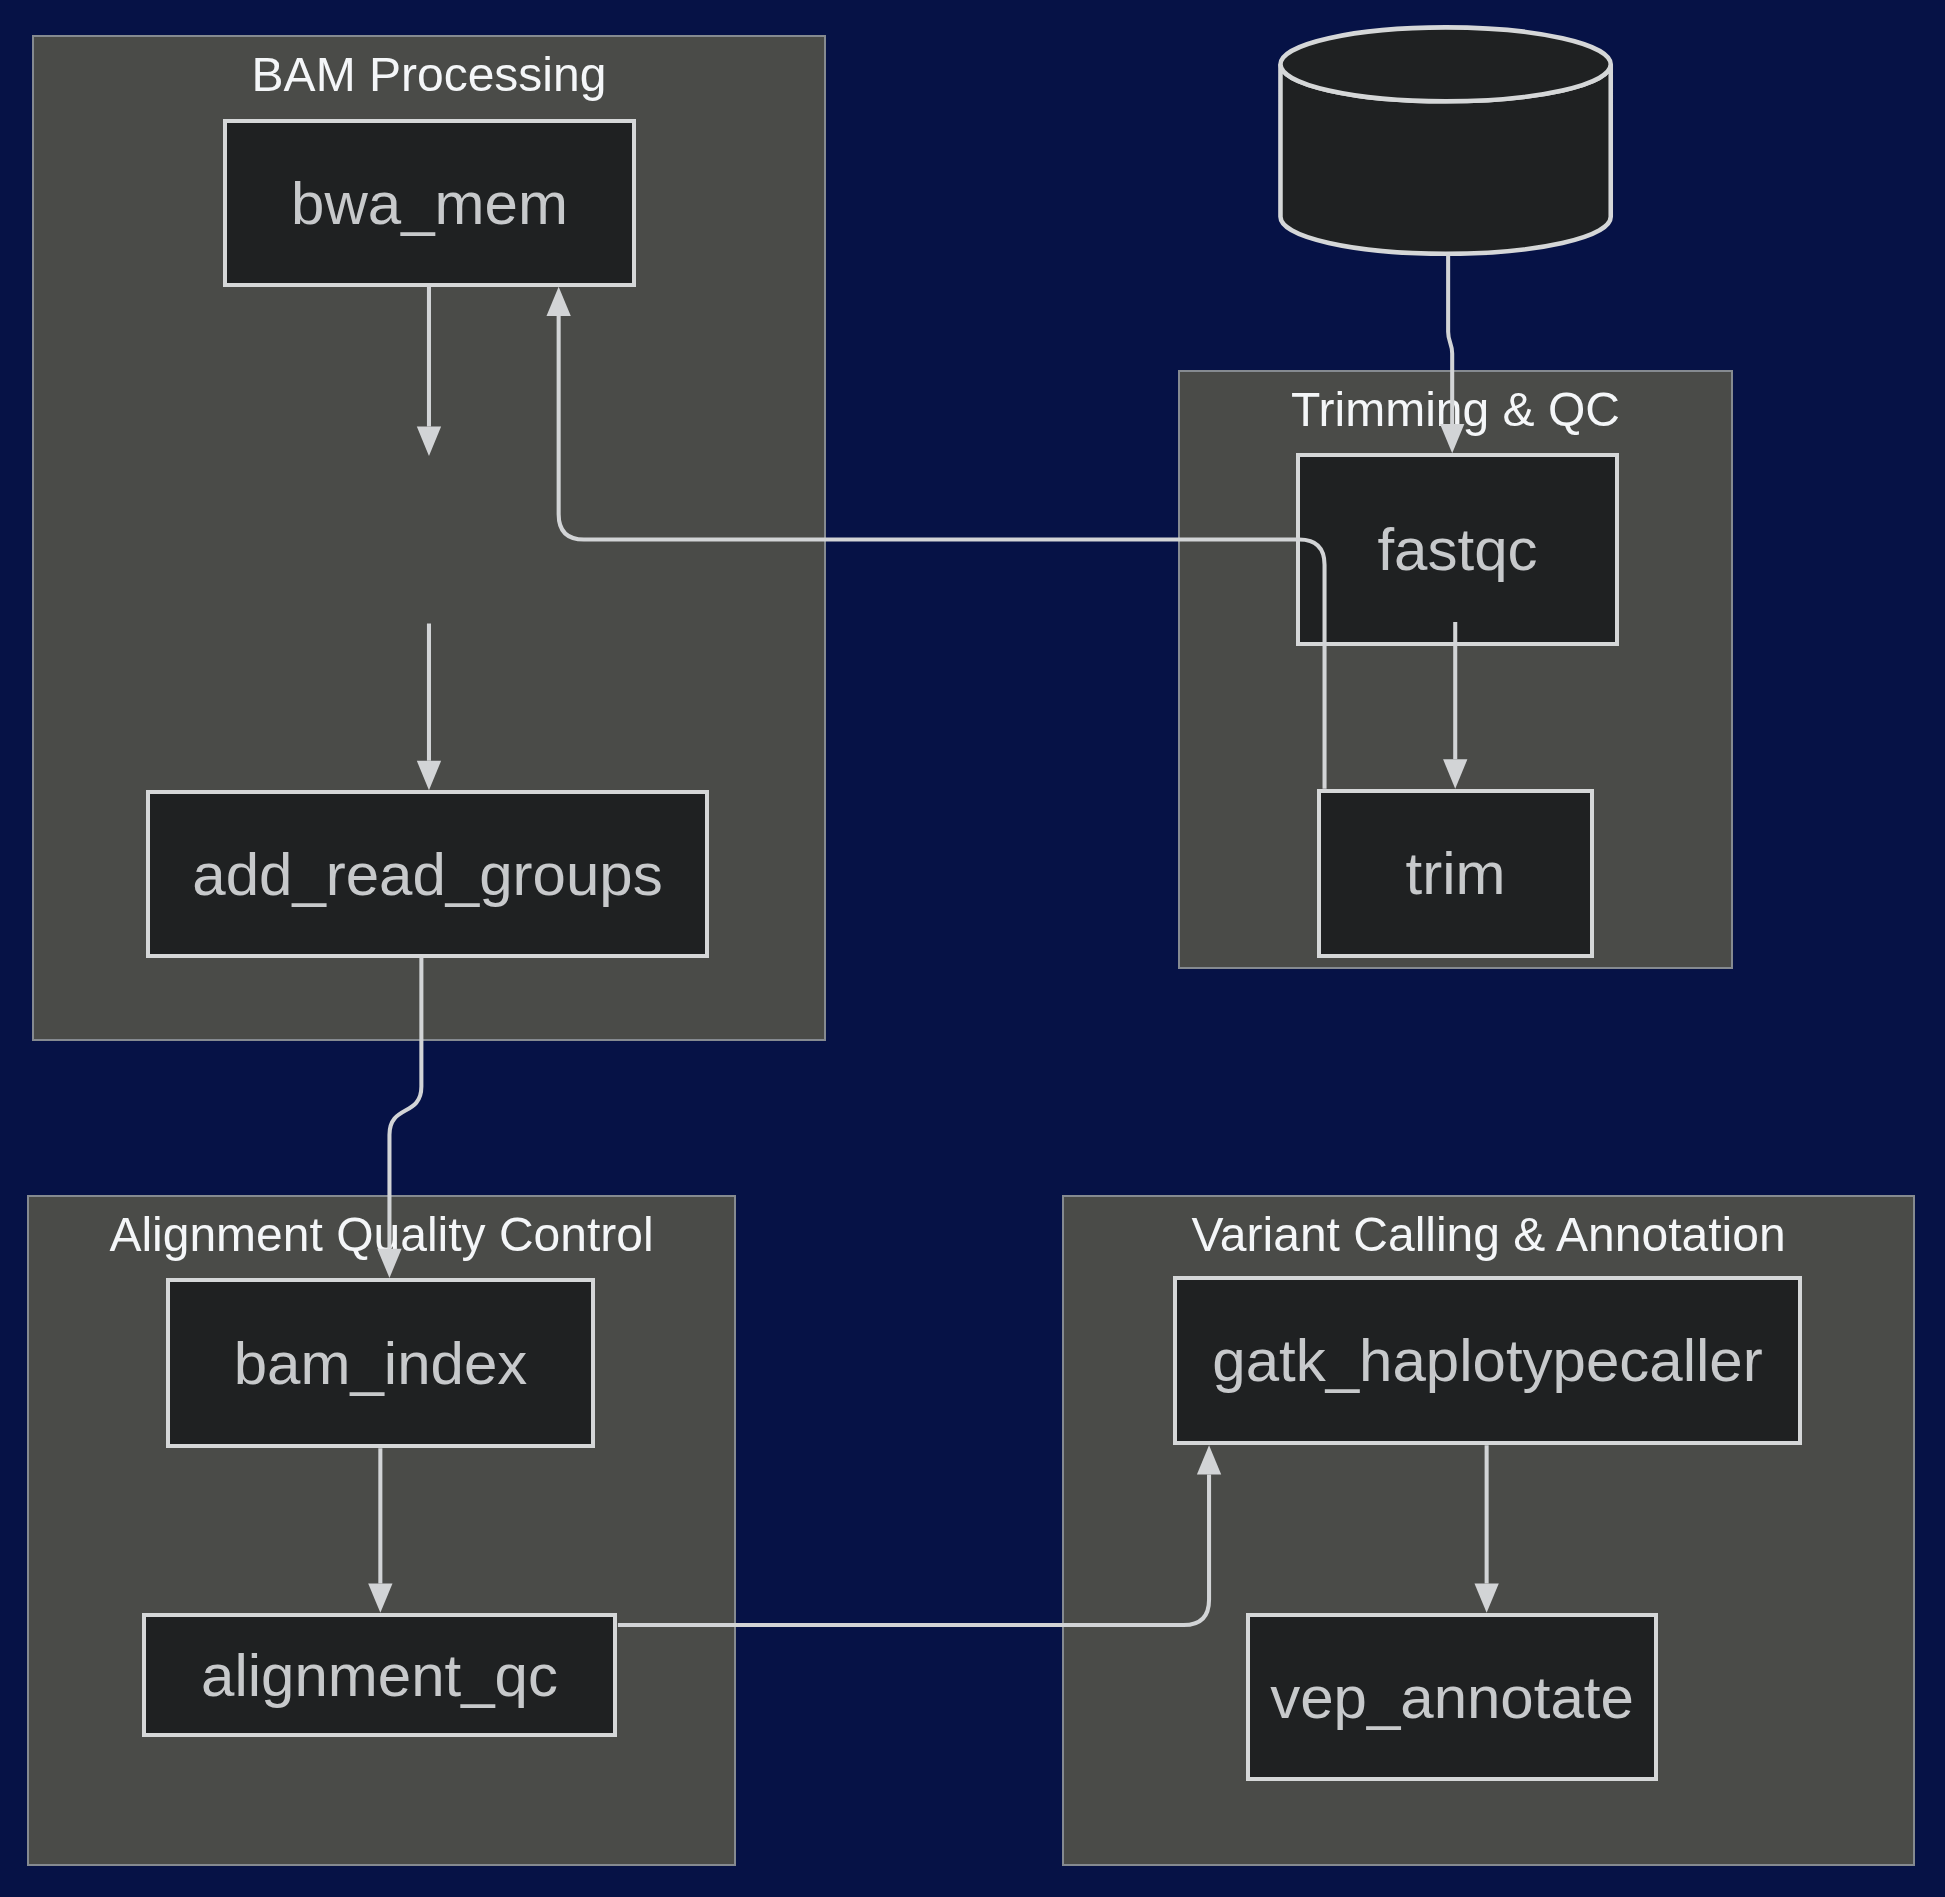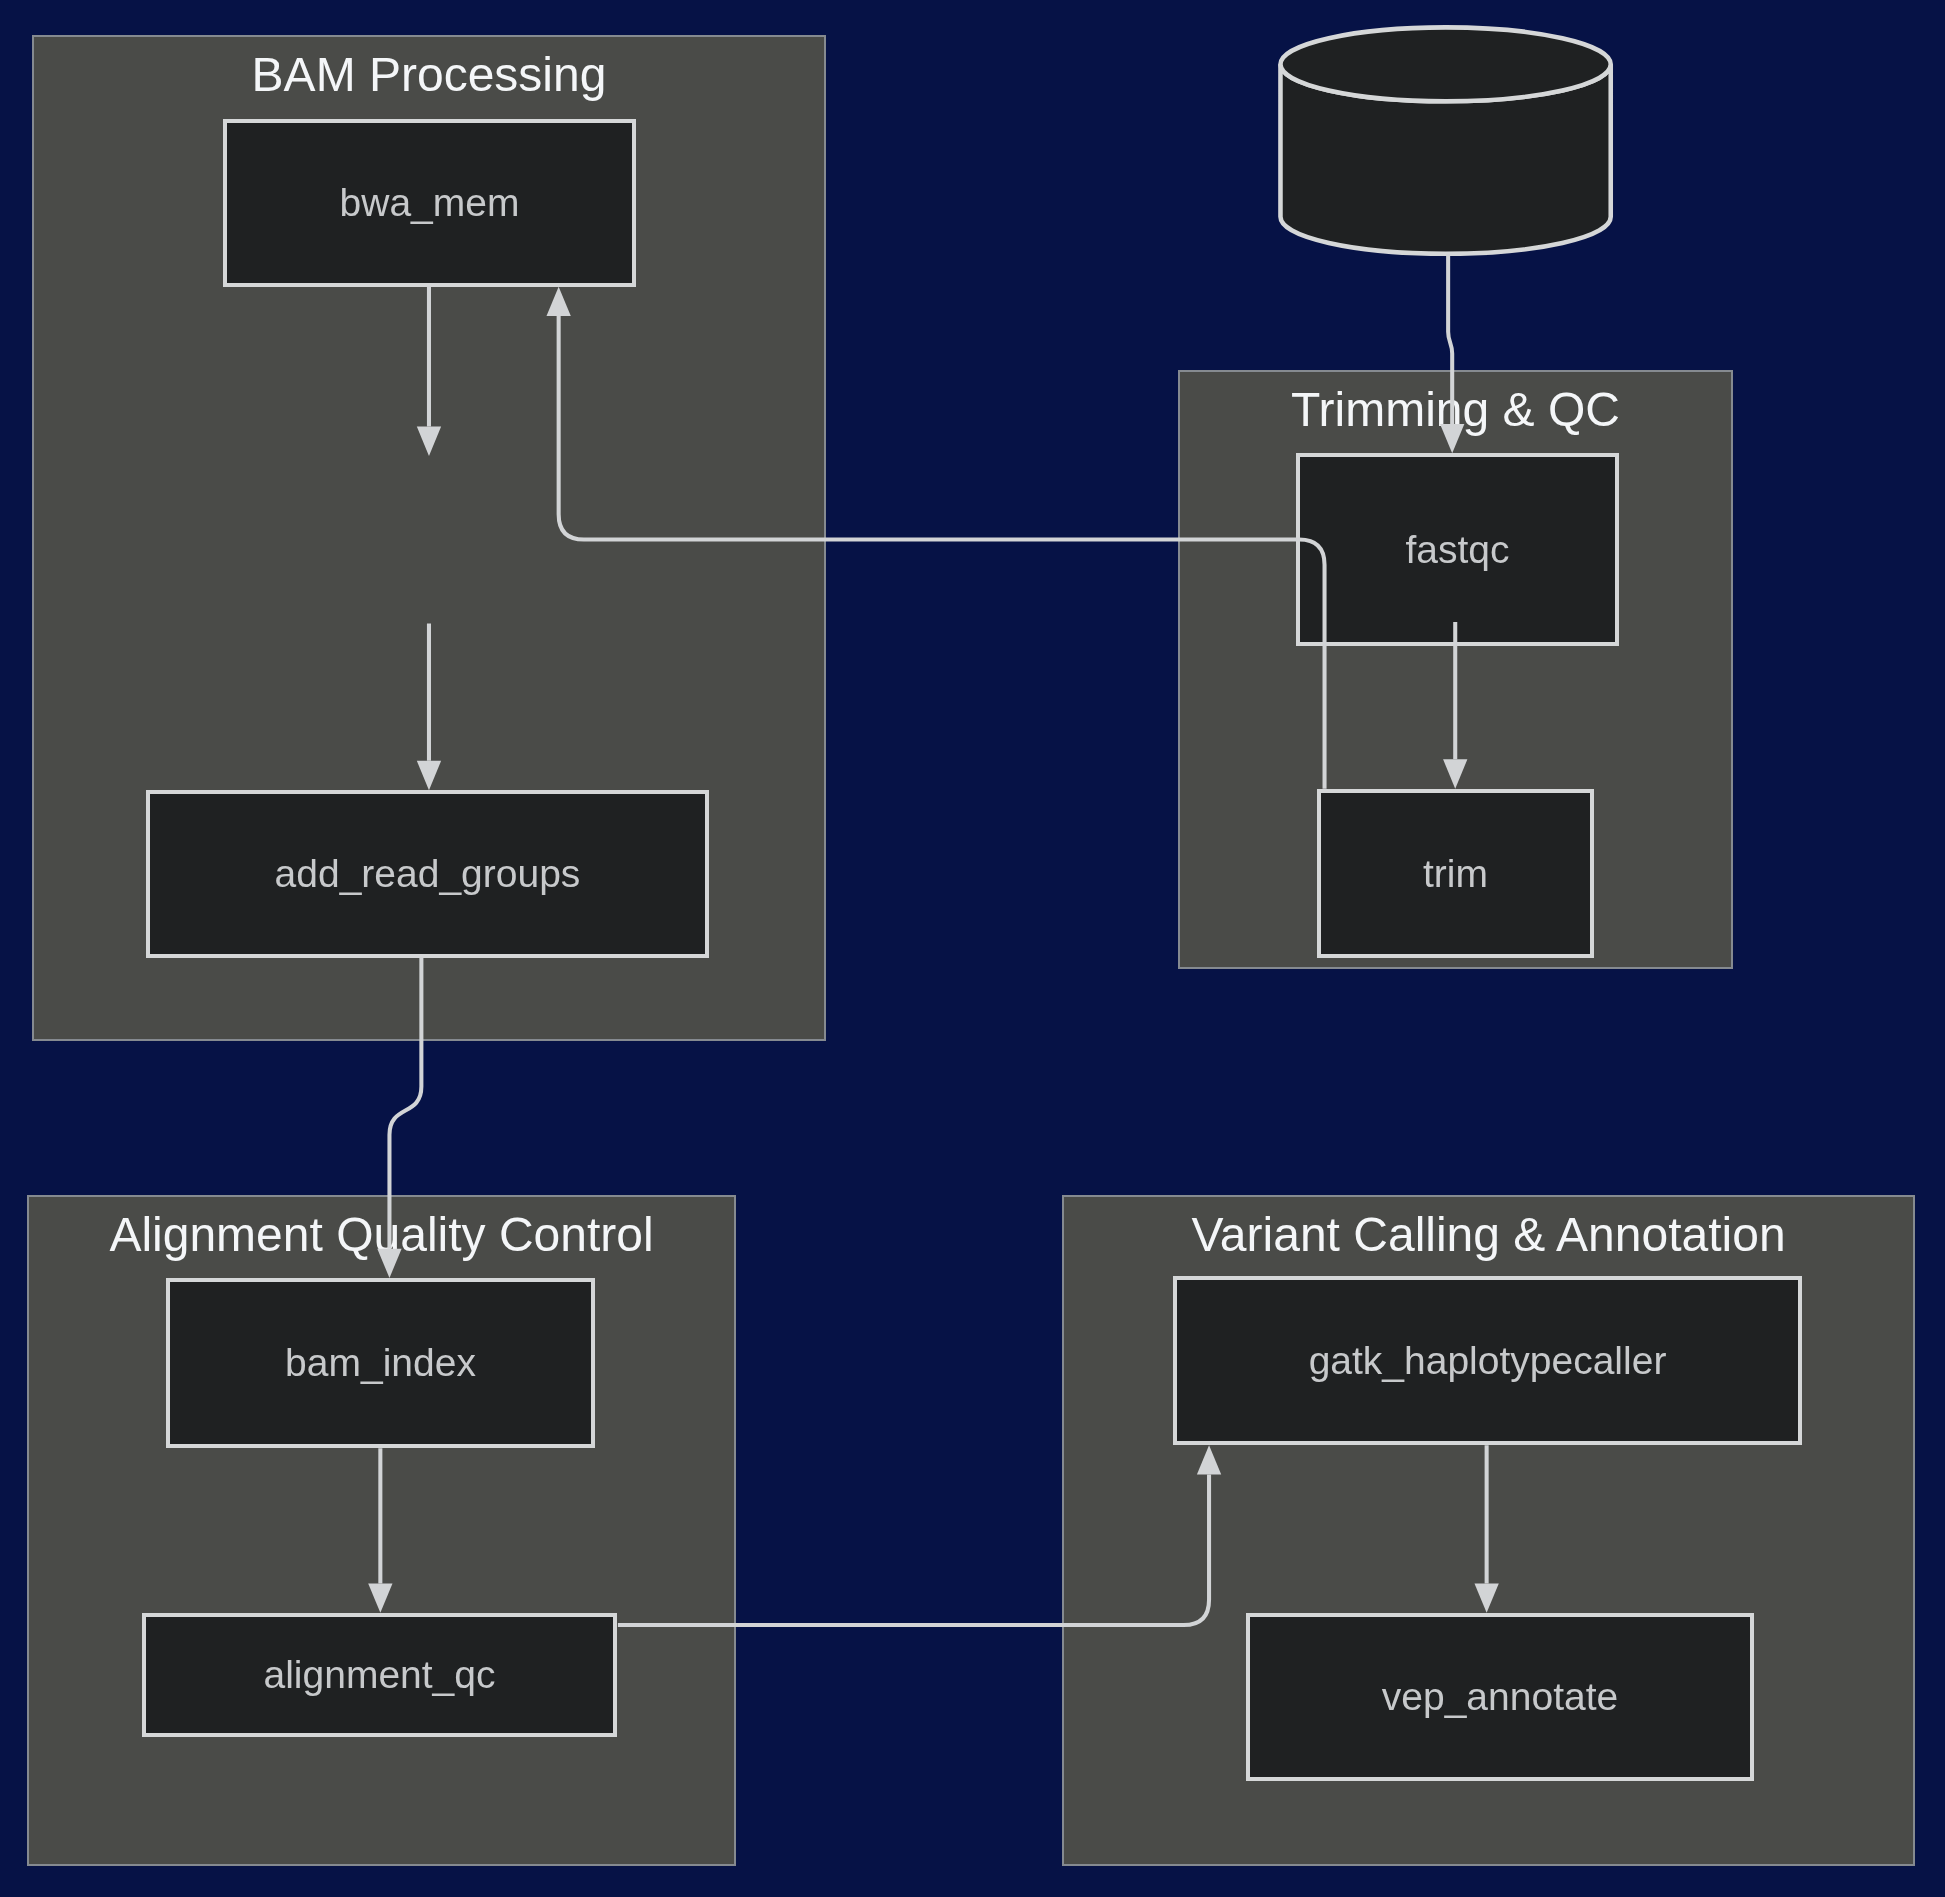--- a/index.html
+++ b/index.html
@@ -40,38 +40,38 @@
   }
   .node {
     position: absolute;
     background: var(--node-fill);
     border: 4.6px solid var(--node-border);
     display: flex;
     align-items: center;
     justify-content: center;
   }
   .node-label {
-    font-size: 39px;
+    font-size: 60px;
     color: var(--node-label);
     white-space: nowrap;
   }
   #cluster-bam        { left: 32px;   top: 35px;   width: 794px; height: 1006px; }
   #cluster-trimqc     { left: 1178px; top: 370px;  width: 555px; height: 599px; }
   #cluster-alignqc    { left: 27px;   top: 1195px; width: 709px; height: 671px; }
   #cluster-variant    { left: 1062px; top: 1195px; width: 853px; height: 671px; }
 
   #node-bwa-mem             { left: 223px;  top: 119px;  width: 413px;  height: 168px; }
   #node-samtools-sort       { left: 185px;  top: 456px;  width: 487px;  height: 168px; }
   #node-add-read-groups     { left: 146px;  top: 790px; width: 563px; height: 168px; }
   #node-fastqc              { left: 1296px; top: 453px;  width: 323px;  height: 193px; }
   #node-trim                { left: 1317px; top: 789px; width: 277px;  height: 169px; }
   #node-bam-index           { left: 166px;  top: 1278px; width: 429px;  height: 170px; }
   #node-alignment-qc        { left: 142px;  top: 1613px; width: 475px;  height: 124px; }
   #node-gatk-haplotypecaller{ left: 1173px; top: 1276px; width: 629px; height: 169px; }
-  #node-vep-annotate        { left: 1246px; top: 1613px; width: 508px;  height: 168px; }
+  #node-vep-annotate        { left: 1246px; top: 1613px; width: 412px;  height: 168px; }
 
   #wes-label {
     position: absolute;
     left: 1280px; top: 114px; width: 330px; height: 127px;
     display: flex; align-items: center; justify-content: center;
     font-size: 48px;
     color: var(--node-label);
   }
   svg.overlay {
     position: absolute;

